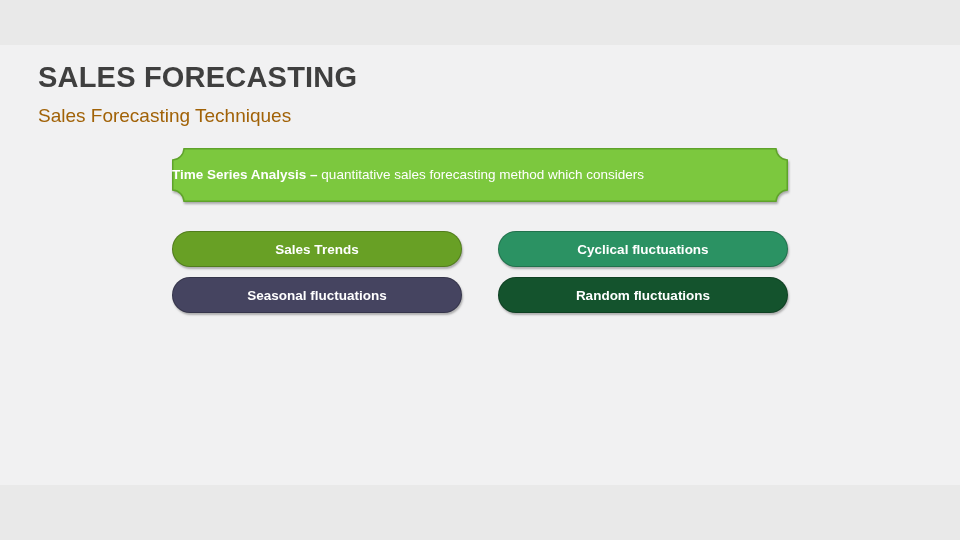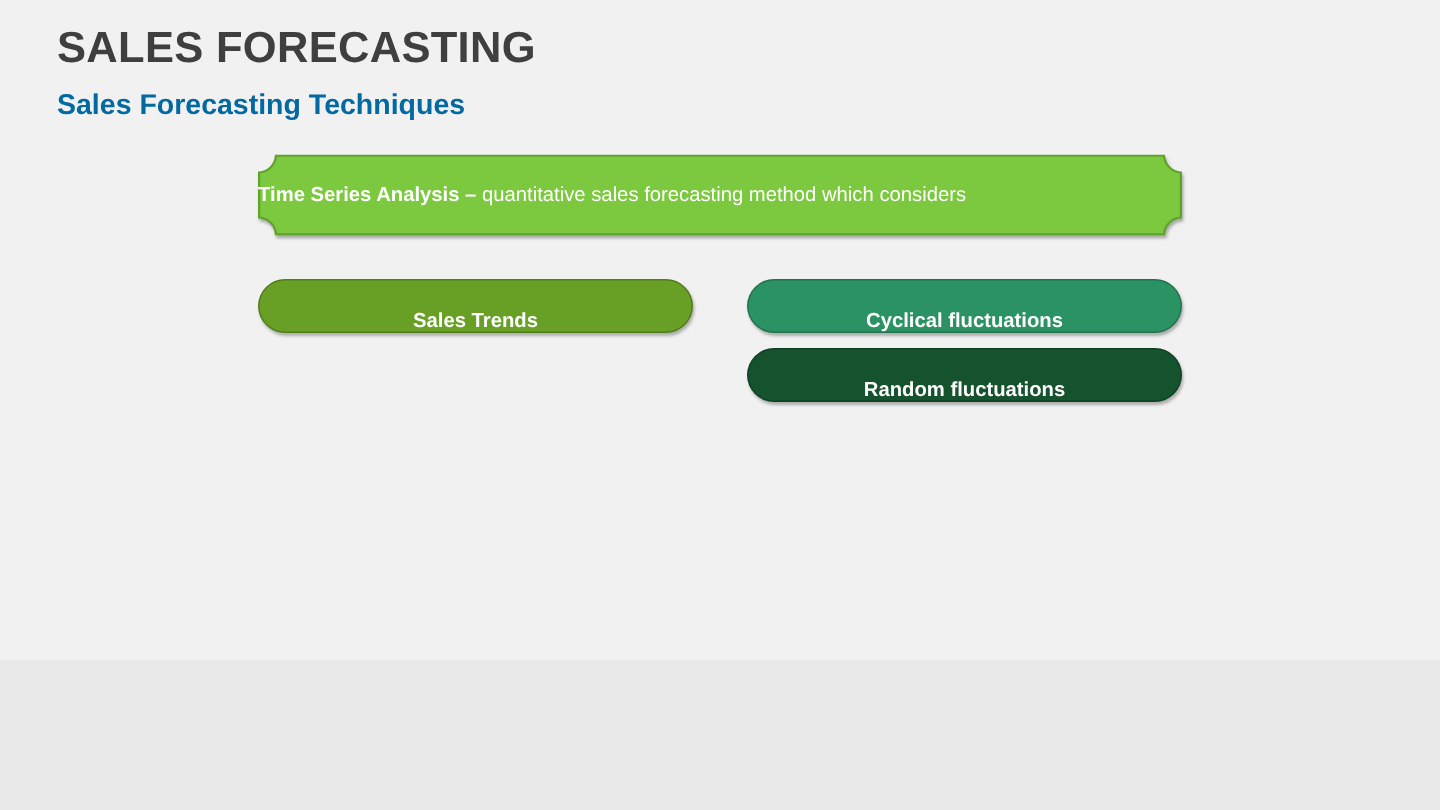--- a/index.html
+++ b/index.html
@@ -6,35 +6,36 @@
   body {
     width: 960px; height: 540px;
     font-family: "Liberation Sans", sans-serif;
     background: #e9e9e9;
   }
   .slide {
     position: relative;
     width: 960px; height: 440px;
     background: #f1f1f2;
     overflow: hidden;
+    margin-top: 45px;
   }
   .title {
     position: absolute;
     left: 38px; top: 16px;
     font-size: 29px;
     font-weight: bold;
     color: #3f3f3f;
     letter-spacing: 0.2px;
   }
   .subtitle {
     position: absolute;
     left: 38px; top: 60px;
     font-size: 19px;
-    font-weight: bold;
-    color: #0369a1;
+    font-weight: normal;
+    color: #a16207;
   }
   .banner {
     position: absolute;
     left: 172px;
     width: 616px;
   }
   .banner svg {
     position: absolute;
     left: 0; top: 0;
     width: 100%; height: 100%;
@@ -55,21 +56,21 @@
   }
   .banner-text .inner { max-width: 545px; }
   .bold { font-weight: bold; }
   .pill {
     position: absolute;
     width: 290px; height: 36px;
     border-radius: 18px;
     border: 1px solid rgba(0,0,0,0.22);
     box-sizing: border-box;
     display: flex;
-    align-items: flex-end;
+    align-items: center;
     justify-content: center;
     color: #ffffff;
     font-size: 13.5px;
     font-weight: bold;
     box-shadow: 1px 2px 2px rgba(110,110,110,0.5);
   }
   .pill-r1c1 { left: 172px; top: 186px; }
   .pill-r1c2 { left: 498px; top: 186px; }
   .pill-r2c1 { left: 172px; top: 232px; }
   .pill-r2c2 { left: 498px; top: 232px; }
@@ -95,19 +96,22 @@
   </div>
 
   <div class="pill pill-r1c1" style="background-color: rgb(104, 160, 37);">
     <span>Sales Trends</span>
   </div>
 
   <div class="pill pill-r1c2" style="background-color: rgb(43, 146, 99);">
     <span>Cyclical fluctuations</span>
   </div>
 
+  <div class="pill pill-r2c1" style="background-color: rgb(69, 68, 96);">
+    <span>Seasonal fluctuations</span>
+  </div>
 
   <div class="pill pill-r2c2" style="background-color: #14532d;">
     <span>Random fluctuations</span>
   </div>
 
 
 </div>
 
 </body></html>

